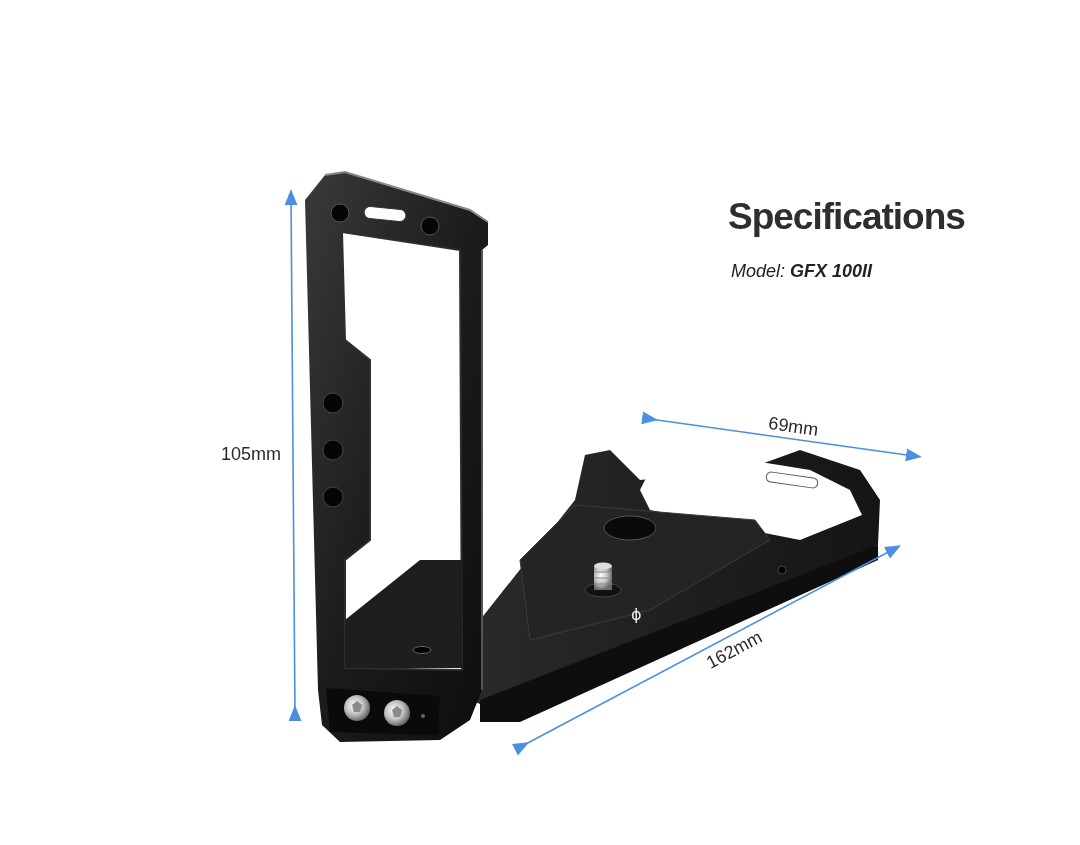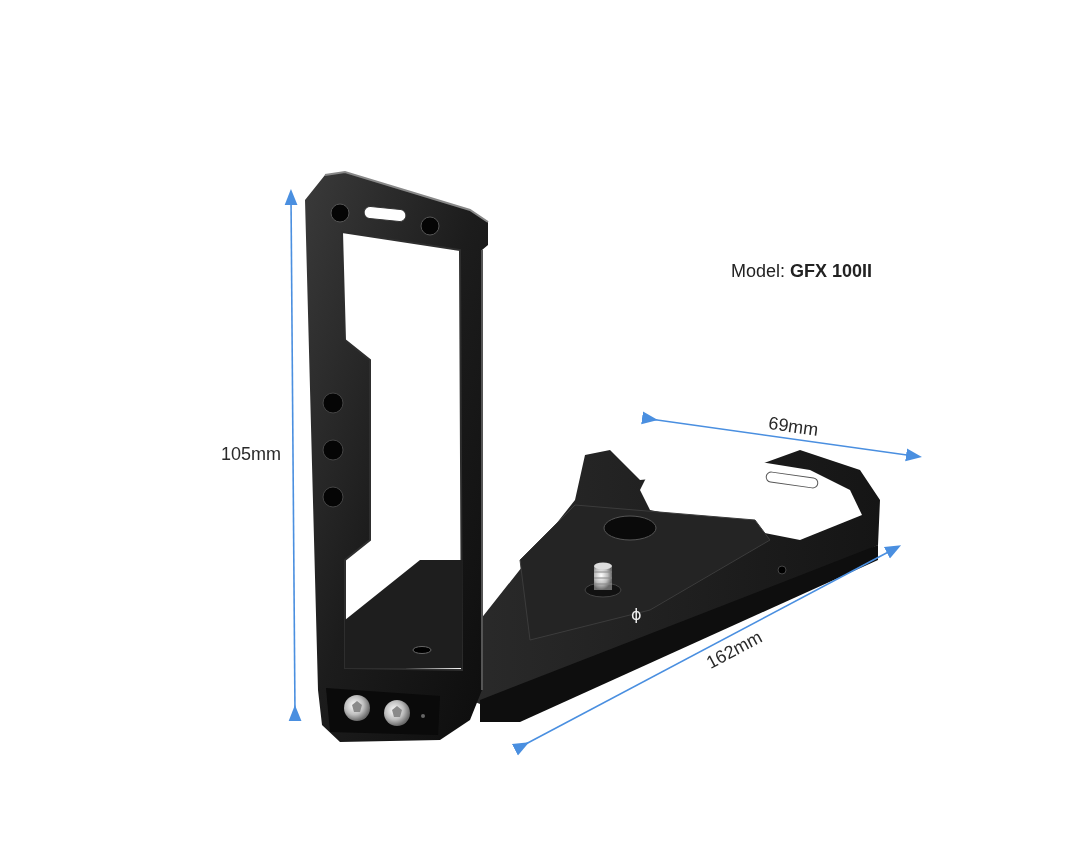--- a/index.html
+++ b/index.html
@@ -1,19 +1,19 @@
 <!DOCTYPE html>
 <html><head>
   <meta charset="utf-8">
   <style>
     html, body { margin: 0; padding: 0; background: #ffffff; }
     body { width: 1080px; height: 845px; position: relative; overflow: hidden; font-family: "Liberation Sans", sans-serif; }
     .stage { position: absolute; left: 0; top: 0; width: 1080px; height: 845px; }
     .spec-title { position: absolute; left: 728px; top: 196px; font-size: 37px; font-weight: bold; color: #2e2e2e; letter-spacing: -1px; font-family: "Liberation Sans", sans-serif; }
-    .spec-model { position: absolute; left: 731px; top: 261px; font-size: 18px; color: #222; font-family: "Liberation Sans", sans-serif; }
+    .spec-model { position: absolute; left: 731px; top: 261px; font-size: 18px; color: #222; font-family: "Liberation Sans", sans-serif; font-style: italic; }
     .spec-model .val { font-weight: bold; }
     .dim-label { position: absolute; font-size: 18px; color: #2a2a2a; font-family: "Liberation Sans", sans-serif; white-space: nowrap; }
     .dim-h { left: 221px; top: 444px; }
     .dim-w { left: 770px; top: 413px; transform: rotate(8deg); transform-origin: left top; }
     .dim-l { left: 703px; top: 655px; transform: rotate(-28deg); transform-origin: left top; }
     svg { position: absolute; left: 0; top: 0; }
   </style>
 </head>
 <body>
 
@@ -94,20 +94,21 @@
       <circle cx="423" cy="716" r="2" fill="#666"></circle>
     </g>
 
     <g>
       <line x1="295" y1="713" x2="291" y2="197" stroke="#4a8fe0" stroke-width="1.6" marker-start="url(#arrowhead)" marker-end="url(#arrowhead)"></line>
       <line x1="650" y1="419" x2="914" y2="456" stroke="#4a8fe0" stroke-width="1.6" marker-start="url(#arrowhead)" marker-end="url(#arrowhead)"></line>
       <line x1="522" y1="746" x2="894" y2="549" stroke="#4a8fe0" stroke-width="1.6" marker-start="url(#arrowhead)" marker-end="url(#arrowhead)"></line>
     </g>
   </svg>
 
+  <div class="spec-title">Specifications</div>
   <div class="spec-model">
     <span>Model:</span>
     <span class="val">GFX 100II</span>
   </div>
 
   <div class="dim-label dim-h">105mm</div>
   <div class="dim-label dim-w">69mm</div>
   <div class="dim-label dim-l">162mm</div>
 </div>
 

